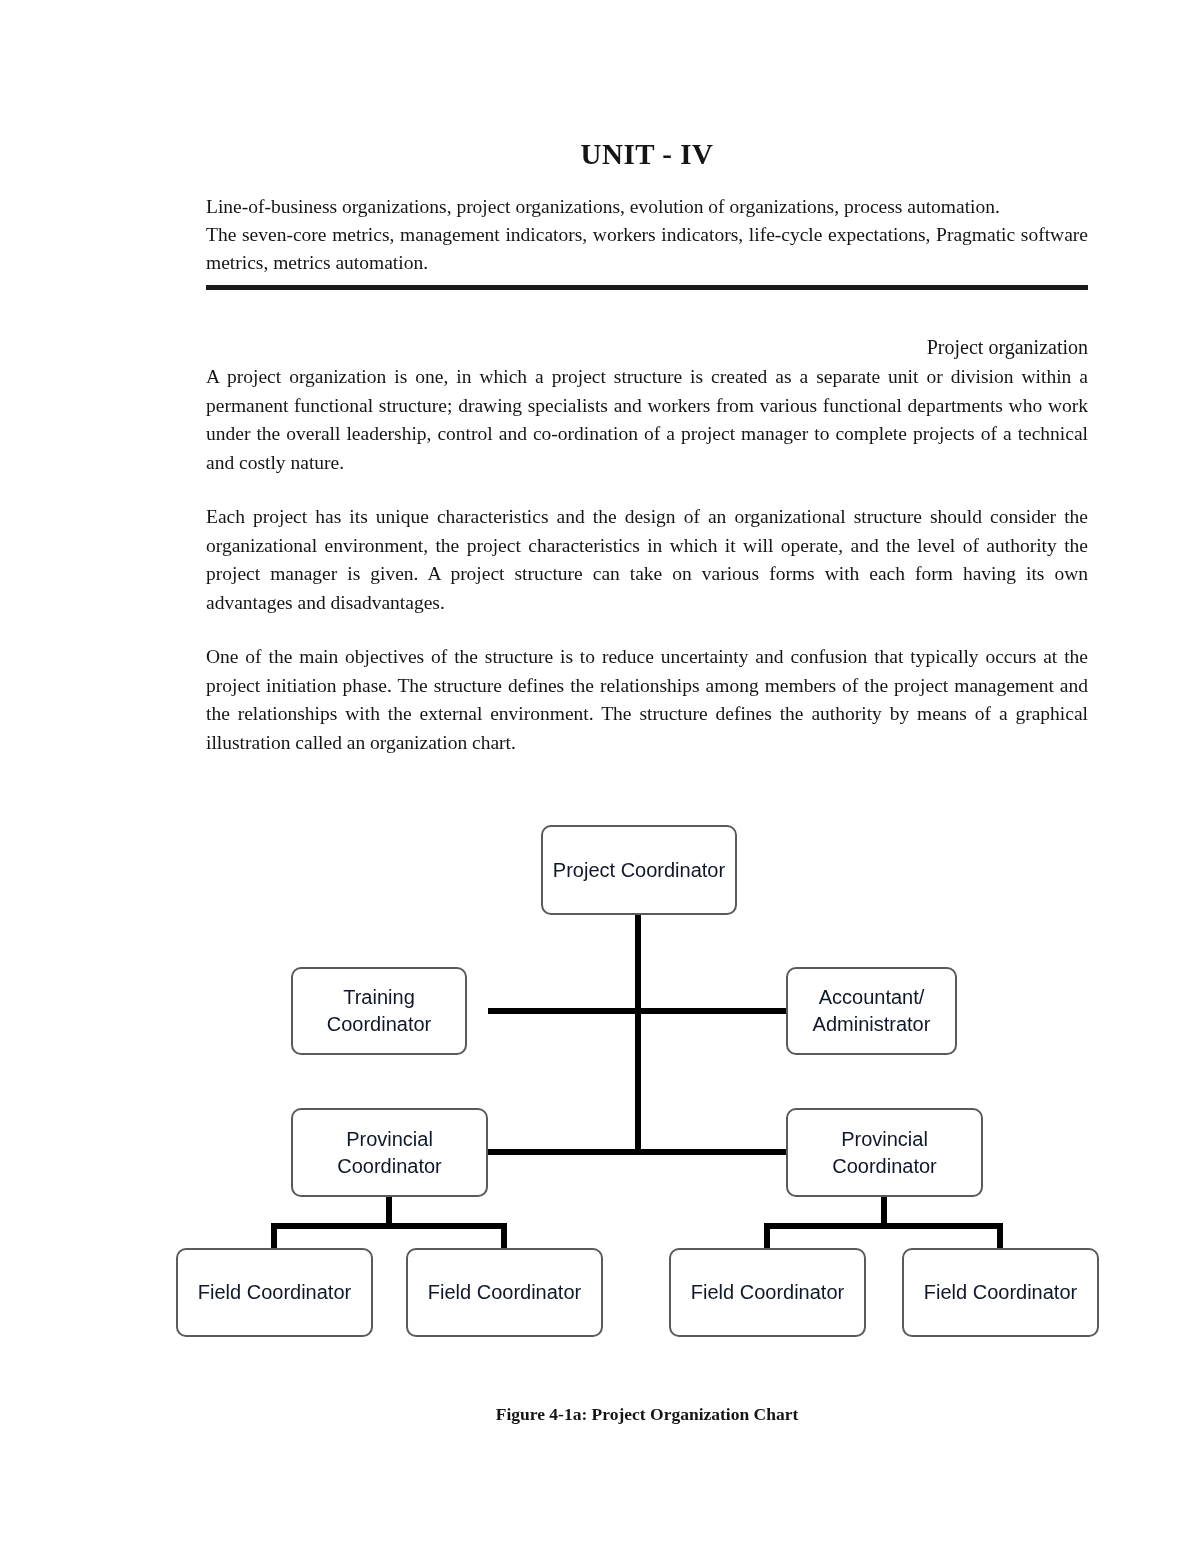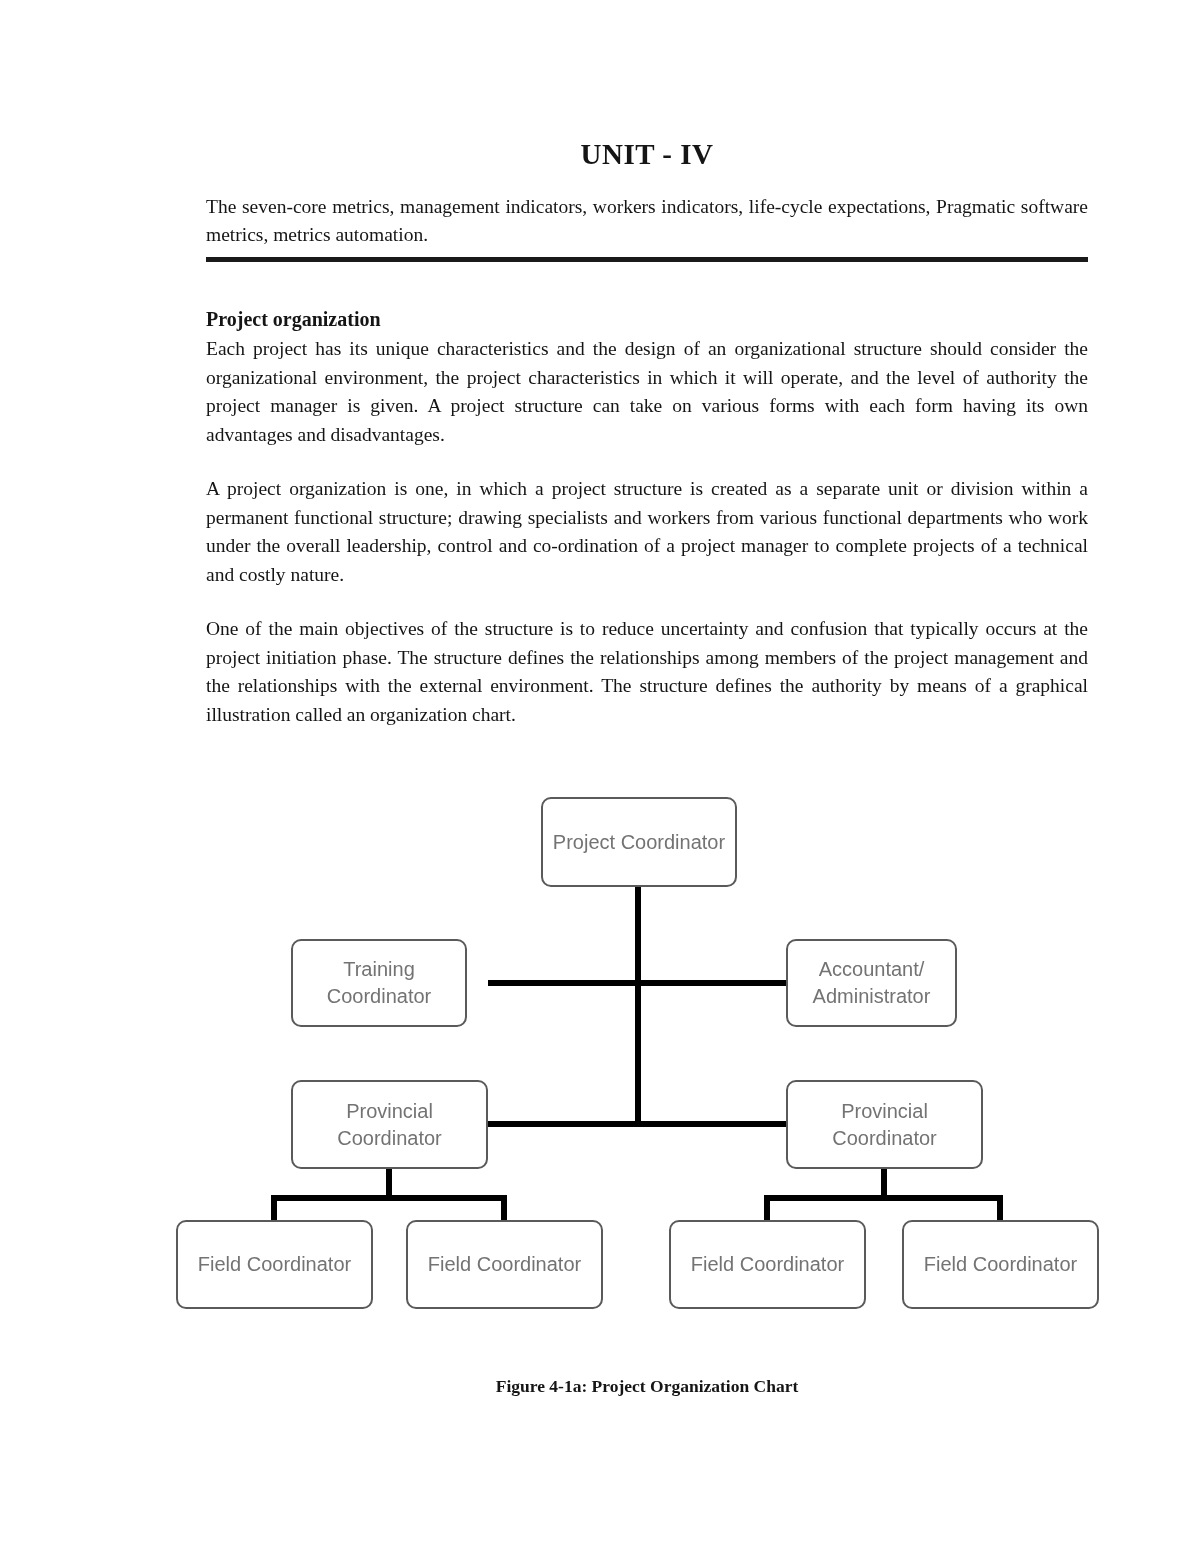--- a/index.html
+++ b/index.html
@@ -31,23 +31,24 @@
     text-align: justify;
   }
 
   .rule {
     border-top: 5px solid #1a1a1a;
     margin-top: 8px;
   }
 
   .section-heading {
     font-size: 20px;
-    font-weight: bold;
+    font-weight: normal;
     margin-top: 46px;
     margin-bottom: 4px;
+    text-align: right;
   }
 
   .para {
     font-size: 19.5px;
     line-height: 28.5px;
     text-align: justify;
     margin-bottom: 26px;
   }
 
   
@@ -63,50 +64,51 @@
     border: 2px solid #5a5a5a;
     border-radius: 10px;
     background: #ffffff;
     display: flex;
     align-items: center;
     justify-content: center;
     text-align: center;
     font-family: "Liberation Sans", sans-serif;
     font-size: 20px;
     line-height: 27px;
-    color: #737373;
+    color: #0f172a;
     white-space: pre-line;
   }
   .line { position: absolute; background: #000000; }
 
   .caption {
     text-align: center;
     font-weight: bold;
     font-size: 17.5px;
     margin-top: 46px;
   }
 </style>
 </head>
 <body>
 
 <div class="page">
   <div class="content">
 
     <h1 class="doc-title">UNIT - IV</h1>
 
     <div class="intro">
+      <p>Line-of-business organizations, project organizations, evolution of organizations, process automation.</p>
       <p>The seven-core metrics, management indicators, workers indicators, life-cycle expectations, Pragmatic software metrics, metrics automation.</p>
     </div>
 
     <div class="rule"></div>
 
     <h2 class="section-heading">Project organization</h2>
 
+    <p class="para">A project organization is one, in which a project structure is created as a separate unit or division within a permanent functional structure; drawing specialists and workers from various functional departments who work under the overall leadership, control and co-ordination of a project manager to complete projects of a technical and costly nature.</p>
     <p class="para">Each project has its unique characteristics and the design of an organizational structure should consider the organizational environment, the project characteristics in which it will operate, and the level of authority the project manager is given. A project structure can take on various forms with each form having its own advantages and disadvantages.</p>
-    <p class="para">A project organization is one, in which a project structure is created as a separate unit or division within a permanent functional structure; drawing specialists and workers from various functional departments who work under the overall leadership, control and co-ordination of a project manager to complete projects of a technical and costly nature.</p>
     <p class="para">One of the main objectives of the structure is to reduce uncertainty and confusion that typically occurs at the project initiation phase. The structure defines the relationships among members of the project management and the relationships with the external environment. The structure defines the authority by means of a graphical illustration called an organization chart.</p>
 
     <div class="chart">
 
       <div class="line" style="left:599px; top:102px; width:6px; height:240px;"></div>
       <div class="line" style="left:452px; top:195px; width:298px; height:6px;"></div>
       <div class="line" style="left:452px; top:336px; width:298px; height:6px;"></div>
 
       <div class="line" style="left:350px; top:384px; width:6px; height:28px;"></div>
       <div class="line" style="left:235px; top:410px; width:236px; height:6px;"></div>

